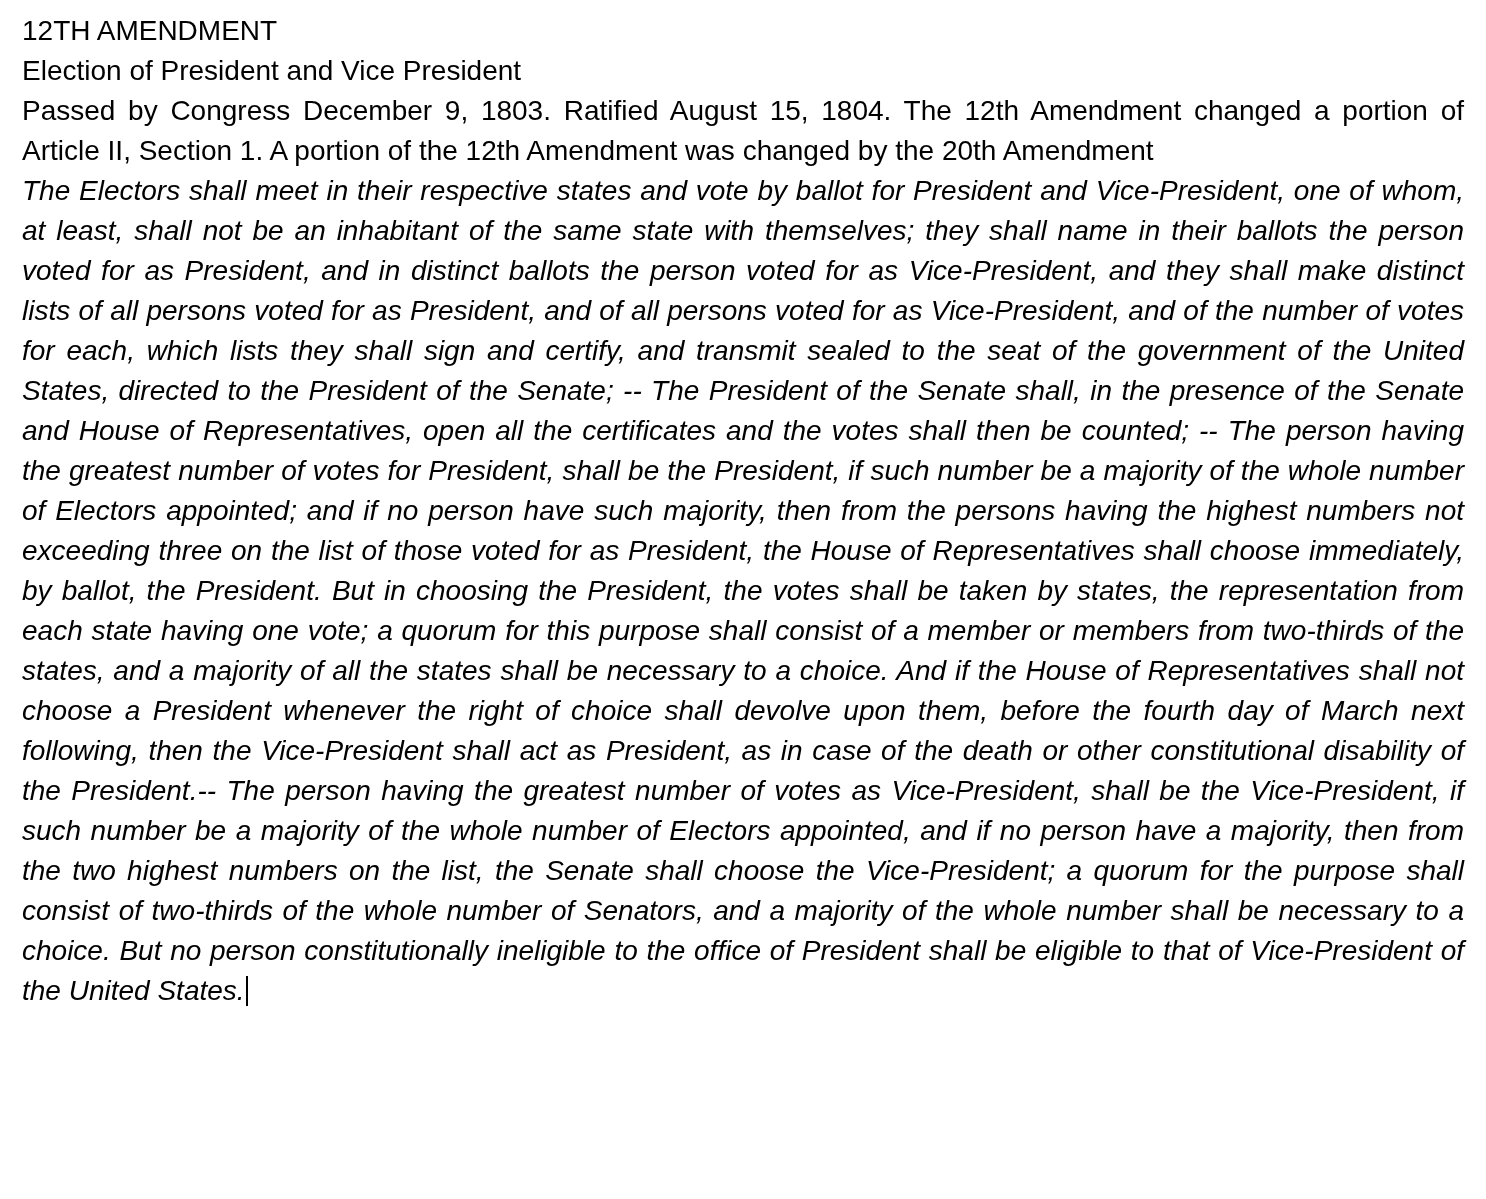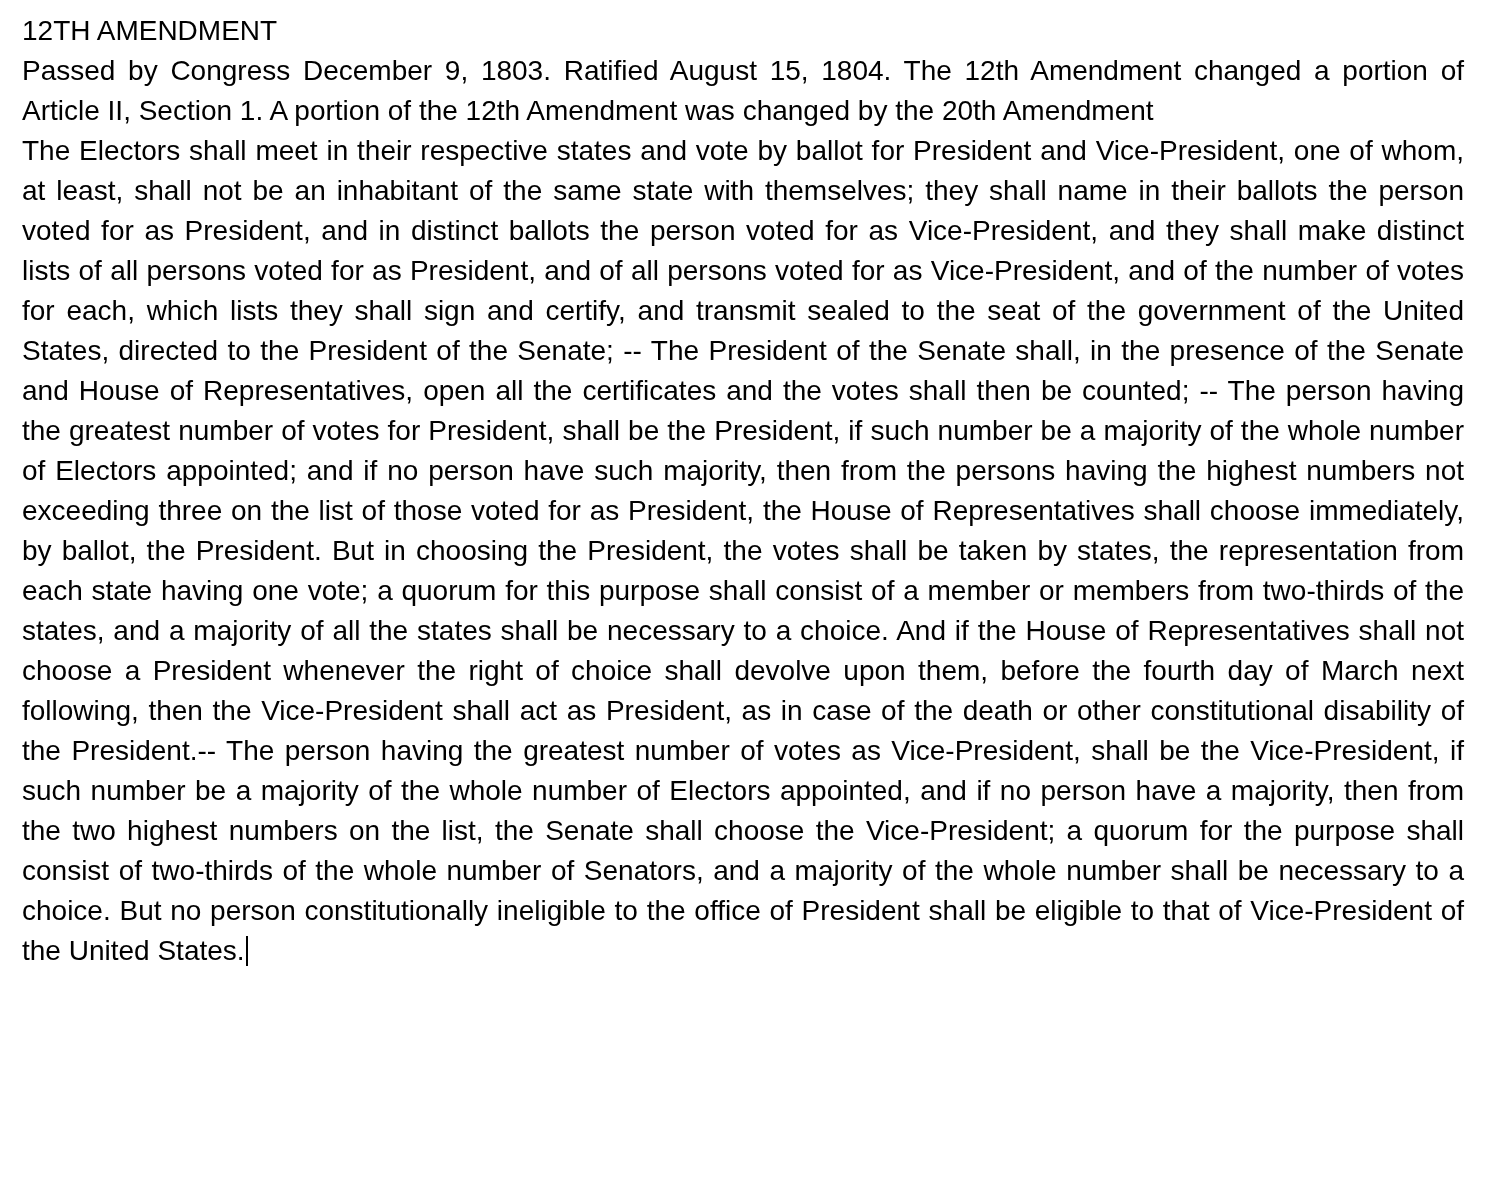--- a/index.html
+++ b/index.html
@@ -50,20 +50,21 @@
     text-align-last: left;
     hyphens: none;
   }
 
   .doc-body {
     text-align: justify;
     text-justify: inter-word;
     text-align-last: left;
     hyphens: none;
     display: inline;
+    font-style: italic;
   }
 
   #body-wrap {
     text-align: justify;
     text-justify: inter-word;
     text-align-last: left;
     font-size: 28px;
     line-height: 40px;
   }
 
@@ -77,18 +78,19 @@
     margin-left: 1px;
   }
 </style>
 </head>
 <body>
 
 <div id="document-page">
 
   <div class="doc-line doc-heading">12TH AMENDMENT</div>
 
+  <div class="doc-line doc-heading">Election of President and Vice President</div>
 
   <div class="doc-block doc-justified">Passed by Congress December 9, 1803. Ratified August 15, 1804. The 12th Amendment changed a portion of Article II, Section 1. A portion of the 12th Amendment was changed by the 20th Amendment</div>
 
   <div id="body-wrap"><span class="doc-body">The Electors shall meet in their respective states and vote by ballot for President and Vice-President, one of whom, at least, shall not be an inhabitant of the same state with themselves; they shall name in their ballots the person voted for as President, and in distinct ballots the person voted for as Vice-President, and they shall make distinct lists of all persons voted for as President, and of all persons voted for as Vice-President, and of the number of votes for each, which lists they shall sign and certify, and transmit sealed to the seat of the government of the United States, directed to the President of the Senate; -- The President of the Senate shall, in the presence of the Senate and House of Representatives, open all the certificates and the votes shall then be counted; -- The person having the greatest number of votes for President, shall be the President, if such number be a majority of the whole number of Electors appointed; and if no person have such majority, then from the persons having the highest numbers not exceeding three on the list of those voted for as President, the House of Representatives shall choose immediately, by ballot, the President. But in choosing the President, the votes shall be taken by states, the representation from each state having one vote; a quorum for this purpose shall consist of a member or members from two-thirds of the states, and a majority of all the states shall be necessary to a choice. And if the House of Representatives shall not choose a President whenever the right of choice shall devolve upon them, before the fourth day of March next following, then the Vice-President shall act as President, as in case of the death or other constitutional disability of the President.-- The person having the greatest number of votes as Vice-President, shall be the Vice-President, if such number be a majority of the whole number of Electors appointed, and if no person have a majority, then from the two highest numbers on the list, the Senate shall choose the Vice-President; a quorum for the purpose shall consist of two-thirds of the whole number of Senators, and a majority of the whole number shall be necessary to a choice. But no person constitutionally ineligible to the office of President shall be eligible to that of Vice-President of the United States.</span><span class="text-caret" id="caret"></span></div>
 
 </div>
 
 </body></html>

